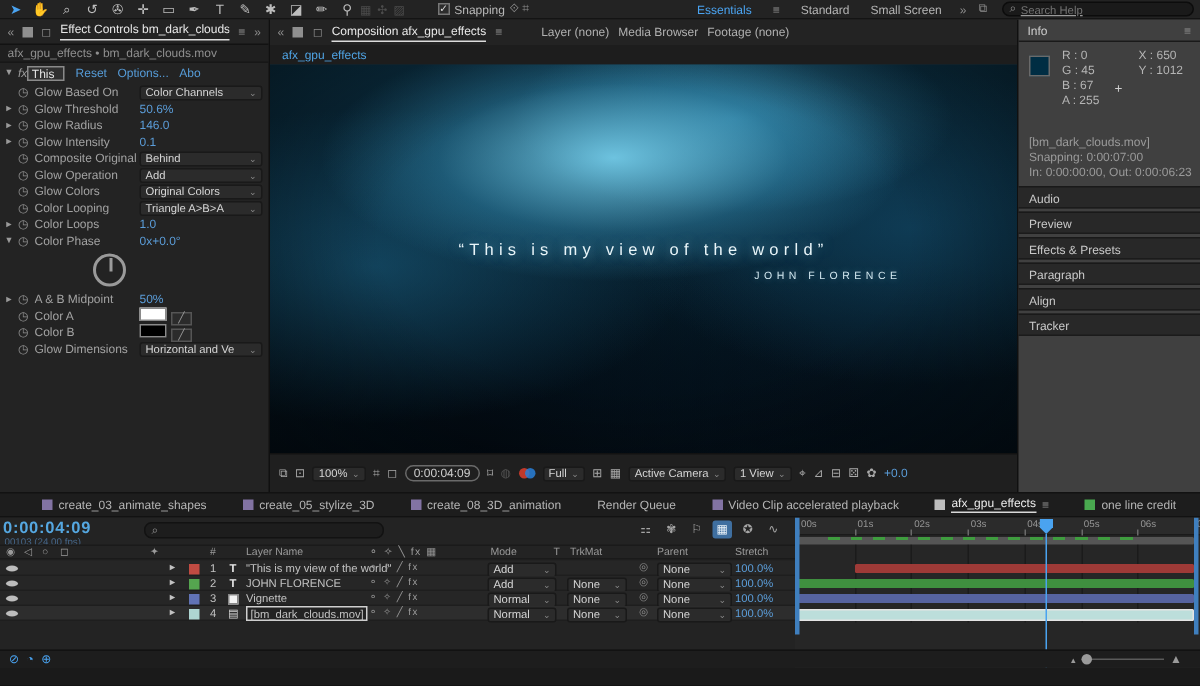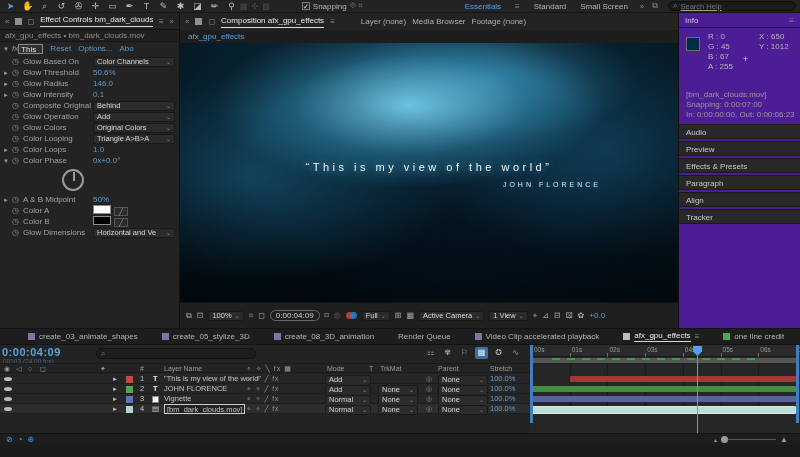--- a/index.html
+++ b/index.html
@@ -5,21 +5,21 @@
   *{margin:0;padding:0;box-sizing:border-box;font-family:"Liberation Sans",sans-serif;}
   html,body{width:800px;height:457px;background:#111;overflow:hidden;}
   #app{position:relative;width:800px;height:457px;background:#1a1a1a;font-size:8px;color:#b9b9b9;}
 
   
   #top-toolbar{position:absolute;left:0;top:0;width:800px;height:13px;background:#232323;border-bottom:1px solid #141414;display:flex;align-items:center;padding:0 4px;}
   #tool-strip{display:flex;align-items:center;gap:4px;}
   .tool{width:13px;text-align:center;color:#bdbdbd;font-size:9px;line-height:12px;}
   .tool.active{color:#4aa3f0;}
   .faded-icon{color:#4c4c4c;font-size:8px;margin:0 2px;}
-  #snapping{display:flex;align-items:center;gap:3px;margin-left:14px;padding-left:16px;}
+  #snapping{display:flex;align-items:center;gap:3px;margin-left:4px;padding-left:16px;}
   #snap-box{width:8px;height:8px;background:#2c2c2c;border:1px solid #777;color:#ddd;font-size:7px;line-height:7px;text-align:center;}
   #workspaces{display:flex;align-items:center;gap:14px;margin-left:auto;}
   .ws{color:#b5b5b5;}
   .ws.active{color:#4aa3f0;}
   .chrome{color:#8d8d8d;}
   #help-search{display:flex;align-items:center;gap:3px;background:#1a1a1a;border:1px solid #0c0c0c;border-radius:6px;height:10px;width:128px;margin-left:10px;padding:0 4px;color:#8a8a8a;}
   #help-search input{background:transparent;border:0;outline:0;color:#9a9a9a;font-size:7.5px;width:100px;text-decoration:underline;}
 
   
   .tabbar{height:17px;display:flex;align-items:center;gap:6px;padding:0 5px;background:#232323;}
@@ -69,21 +69,21 @@
   #comp-toolbar{position:absolute;left:0;top:289px;width:498px;height:26px;background:#1f1f1f;border-top:1px solid #121212;display:flex;align-items:center;gap:5px;padding:0 6px;overflow:hidden;}
   .ct-icon{color:#a9a9a9;font-size:8px;}
   .ct-icon.faded{color:#555;}
   .pill{border:1px solid #6a6a6a;border-radius:7px;padding:0 5px;height:11px;line-height:10px;color:#cfcfcf;}
   .chan{position:relative;width:11px;height:9px;}
   .chan i{position:absolute;width:7px;height:7px;border-radius:50%;}
   .chan .c1{left:0;top:1px;background:#c0392b;}
   .chan .c2{left:4px;top:1px;background:#2980d9;opacity:.85;}
 
   
-  #right-panel{position:absolute;left:678px;top:13px;width:122px;height:315px;background:#4c1d95;border-left:1px solid #101010;}
+  #right-panel{position:absolute;left:678px;top:13px;width:122px;height:315px;background:#404040;border-left:1px solid #101010;}
   #info-head{height:15px;display:flex;align-items:center;justify-content:space-between;padding:0 6px;color:#cdcdcd;border-bottom:1px solid #1a1a1a;}
   #info-body{position:relative;height:62px;color:#b5b5b5;}
   #info-swatch{position:absolute;left:7px;top:9px;width:14px;height:14px;border:1px solid #6a6a6a;}
   #rgba-col{position:absolute;left:29px;top:4px;line-height:10px;}
   #xy-col{position:absolute;left:80px;top:4px;line-height:10px;}
   #info-cross{position:absolute;left:64px;top:26px;color:#d0d0d0;font-size:9px;}
   #info-lines{padding:0 0 4px 7px;color:#9a9a9a;line-height:10px;}
   .rp-bar{height:15px;line-height:15px;padding-left:7px;background:#282828;border-top:1px solid #191919;border-bottom:1px solid #1b1b1b;color:#c9c9c9;margin-bottom:2px;}
 
   

